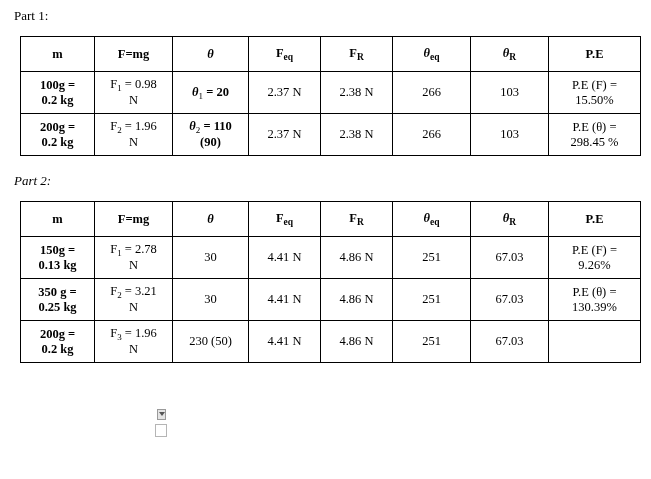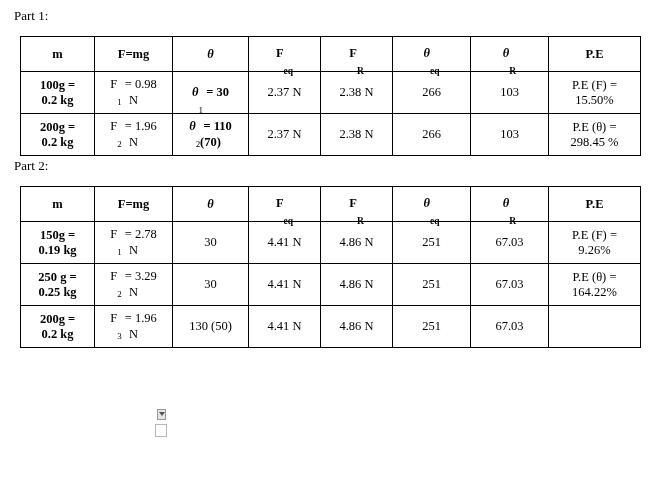--- a/index.html
+++ b/index.html
@@ -22,21 +22,21 @@
     box-sizing: border-box;
     padding: 6px 14px 0 14px;
   }
   .part-label {
     font-size: 13px;
     line-height: 16px;
     margin: 0 0 0 0;
     padding: 0;
   }
   #part1-label { margin-top: 2px; }
-  #part2-label { margin-top: 2px; }
+  #part2-label { margin-top: 17px; font-style: italic; }
 
   table.data-table {
     border-collapse: collapse;
     table-layout: fixed;
     width: 620px;
     margin-top: 12px;
     margin-left: 6px;
   }
   table.data-table th,
   table.data-table td {
@@ -59,21 +59,21 @@
   col.c-fmg    { width: 78px; }
   col.c-theta  { width: 76px; }
   col.c-feq    { width: 72px; }
   col.c-fr     { width: 72px; }
   col.c-thetaeq{ width: 78px; }
   col.c-thetar { width: 78px; }
   col.c-pe     { width: 92px; }
 
   .bold { font-weight: bold; }
   .ital { font-style: italic; font-weight: bold; }
-  sub { font-size: 9px; vertical-align: baseline; position: relative; top: 17px; }
+  sub { font-size: 9px; vertical-align: baseline; position: relative; top: 3px; }
   .sub-normal { font-size: 9.5px; font-style: normal; font-weight: bold; }
 
   td.mass-cell {
     font-weight: bold;
     line-height: 15px;
   }
   td.two-line { line-height: 15px; }
 
   
   .drag-handle {
@@ -138,21 +138,21 @@
       <tr>
         <td class="mass-cell">
           <span>100g =</span><br>
           <span>0.2 kg</span>
         </td>
         <td class="two-line">
           <span>F</span><sub>1</sub><span> = 0.98</span><br>
           <span>N</span>
         </td>
         <td class="two-line">
-          <span class="ital">θ</span><sub>1</sub><span class="bold"> = 30</span>
+          <span class="ital">θ</span><sub>1</sub><span class="bold"> = 20</span>
         </td>
         <td>2.37 N</td>
         <td>2.38 N</td>
         <td>266</td>
         <td>103</td>
         <td class="two-line">
           <span>P.E (F) =</span><br>
           <span>15.50%</span>
         </td>
       </tr>
@@ -160,21 +160,21 @@
         <td class="mass-cell">
           <span>200g =</span><br>
           <span>0.2 kg</span>
         </td>
         <td class="two-line">
           <span>F</span><sub>2</sub><span> = 1.96</span><br>
           <span>N</span>
         </td>
         <td class="two-line">
           <span class="ital">θ</span><sub>2</sub><span class="bold"> = 110</span><br>
-          <span class="bold">(70)</span>
+          <span class="bold">(90)</span>
         </td>
         <td>2.37 N</td>
         <td>2.38 N</td>
         <td>266</td>
         <td>103</td>
         <td class="two-line">
           <span>P.E (θ) =</span><br>
           <span>298.45 %</span>
         </td>
       </tr>
@@ -203,65 +203,65 @@
         <th><span class="bold">F</span><sub class="sub-normal">R</sub></th>
         <th><span class="ital">θ</span><sub class="sub-normal">eq</sub></th>
         <th><span class="ital">θ</span><sub class="sub-normal">R</sub></th>
         <th><span>P.E</span></th>
       </tr>
     </thead>
     <tbody>
       <tr>
         <td class="mass-cell">
           <span>150g =</span><br>
-          <span>0.19 kg</span>
+          <span>0.13 kg</span>
         </td>
         <td class="two-line">
           <span>F</span><sub>1</sub><span> = 2.78</span><br>
           <span>N</span>
         </td>
         <td>30</td>
         <td>4.41 N</td>
         <td>4.86 N</td>
         <td>251</td>
         <td>67.03</td>
         <td class="two-line">
           <span>P.E (F) =</span><br>
           <span>9.26%</span>
         </td>
       </tr>
       <tr>
         <td class="mass-cell">
-          <span>250 g =</span><br>
+          <span>350 g =</span><br>
           <span>0.25 kg</span>
         </td>
         <td class="two-line">
-          <span>F</span><sub>2</sub><span> = 3.29</span><br>
+          <span>F</span><sub>2</sub><span> = 3.21</span><br>
           <span>N</span>
         </td>
         <td>30</td>
         <td>4.41 N</td>
         <td>4.86 N</td>
         <td>251</td>
         <td>67.03</td>
         <td class="two-line">
           <span>P.E (θ) =</span><br>
-          <span>164.22%</span>
+          <span>130.39%</span>
         </td>
       </tr>
       <tr>
         <td class="mass-cell">
           <span>200g =</span><br>
           <span>0.2 kg</span>
         </td>
         <td class="two-line">
           <span>F</span><sub>3</sub><span> = 1.96</span><br>
           <span>N</span>
         </td>
-        <td>130 (50)</td>
+        <td>230 (50)</td>
         <td>4.41 N</td>
         <td>4.86 N</td>
         <td>251</td>
         <td>67.03</td>
         <td class="two-line">
           <span></span><br>
           <span></span>
         </td>
       </tr>
     </tbody>

